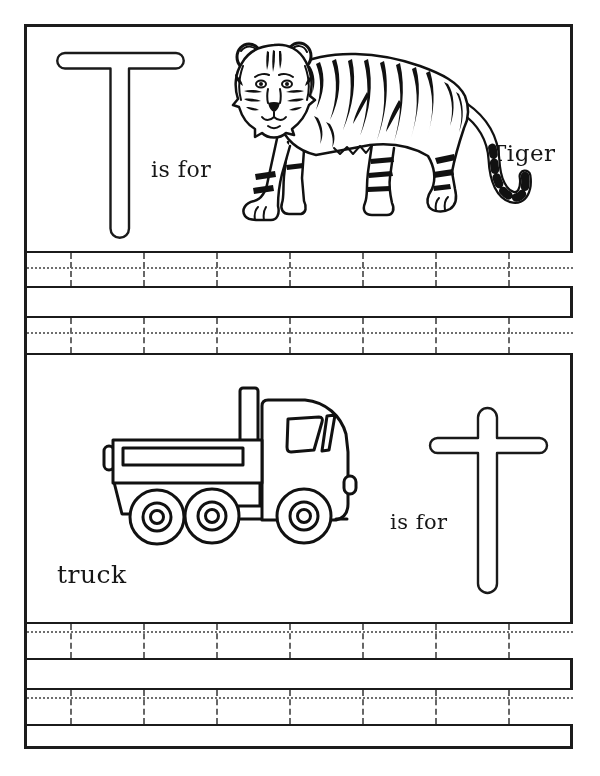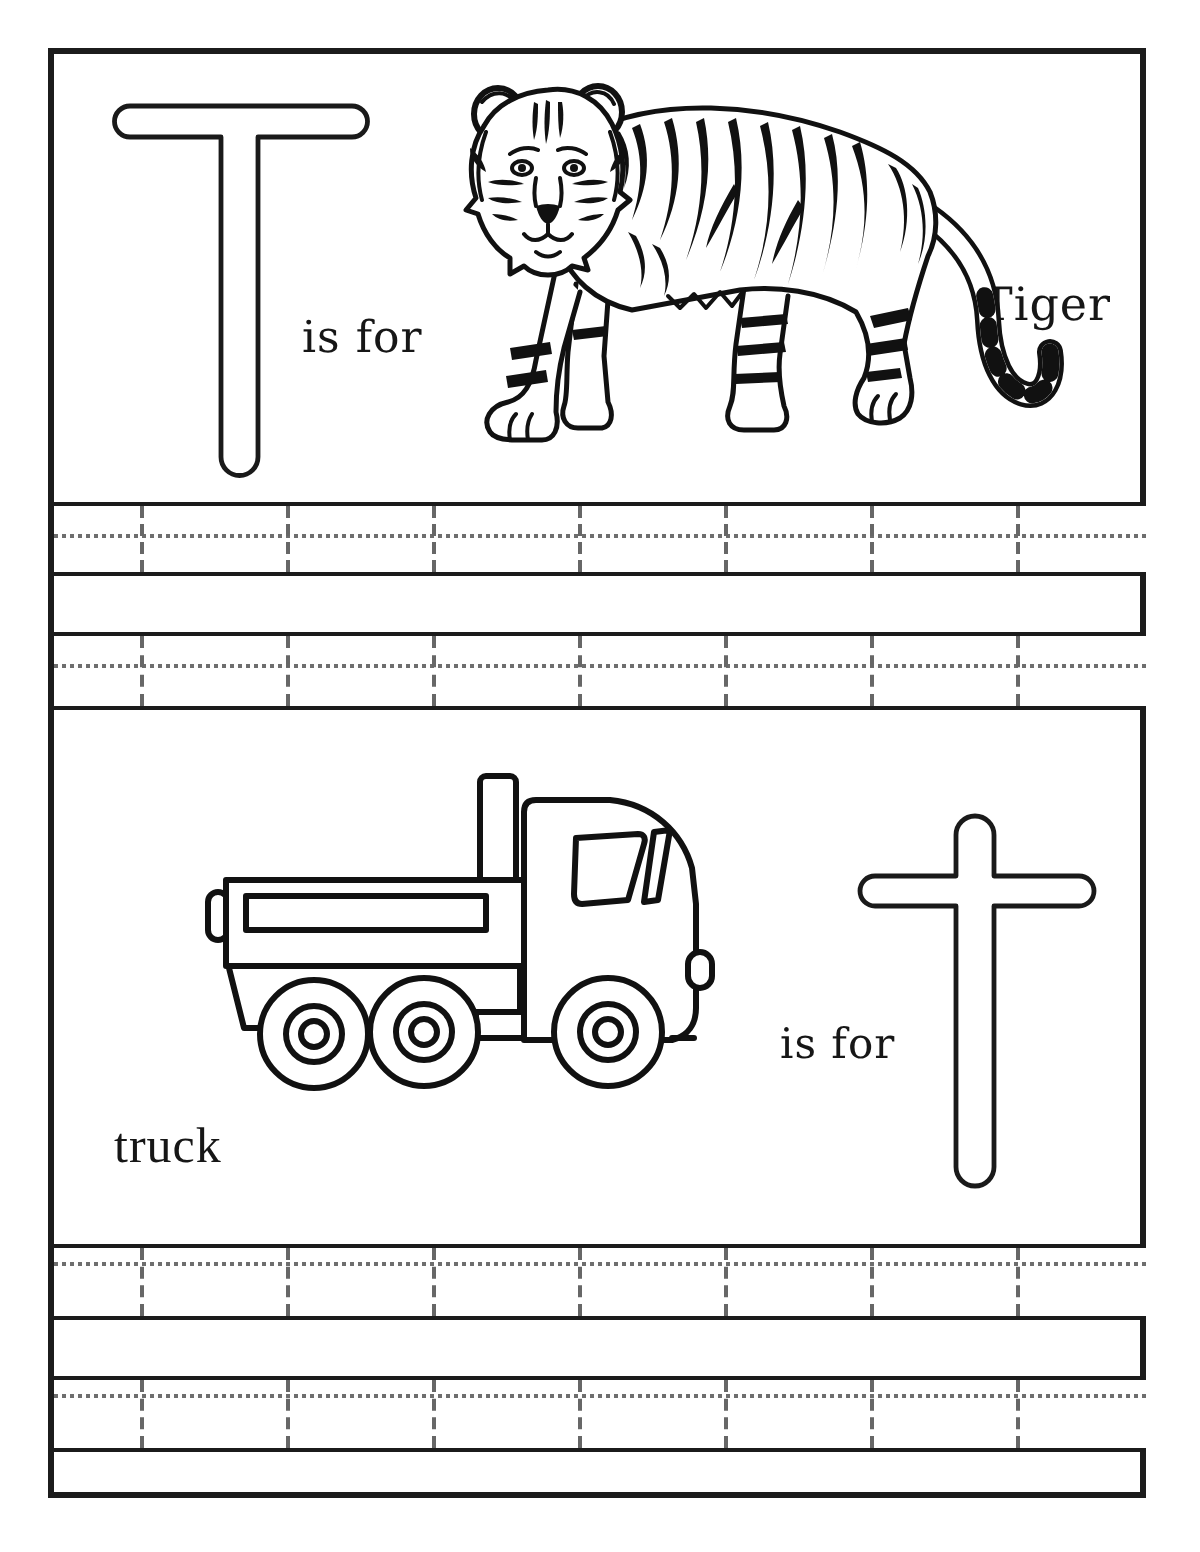--- a/index.html
+++ b/index.html
@@ -12,21 +12,21 @@
   .abs{position:absolute;}
   .sheet-border{
     left:24px;top:24px;width:549px;height:725px;
     border:3px solid #1c1c1c;box-sizing:border-box;
   }
   .word{
     position:absolute;color:#161616;letter-spacing:0.5px;white-space:nowrap;
   }
   .phrase-top{left:151px;top:157px;font-size:22px;}
   .word-tiger{left:491px;top:140px;font-size:23px;}
-  .word-truck{left:57px;top:560px;font-size:25px;font-family:Liberation Serif, serif;}
+  .word-truck{left:57px;top:560px;font-size:25px;}
   .phrase-bottom{left:390px;top:510px;font-size:21px;}
   svg{display:block;}
   
   .trace-lines{
     position:absolute;left:27px;width:546px;box-sizing:border-box;
     border-top:2px solid #1b1b1b;border-bottom:2px solid #1b1b1b;
     background:#fff;
   }
   .trace-lines .midline{
     position:absolute;left:0;right:0;border-top:2px dotted #6e6e6e;height:0;

